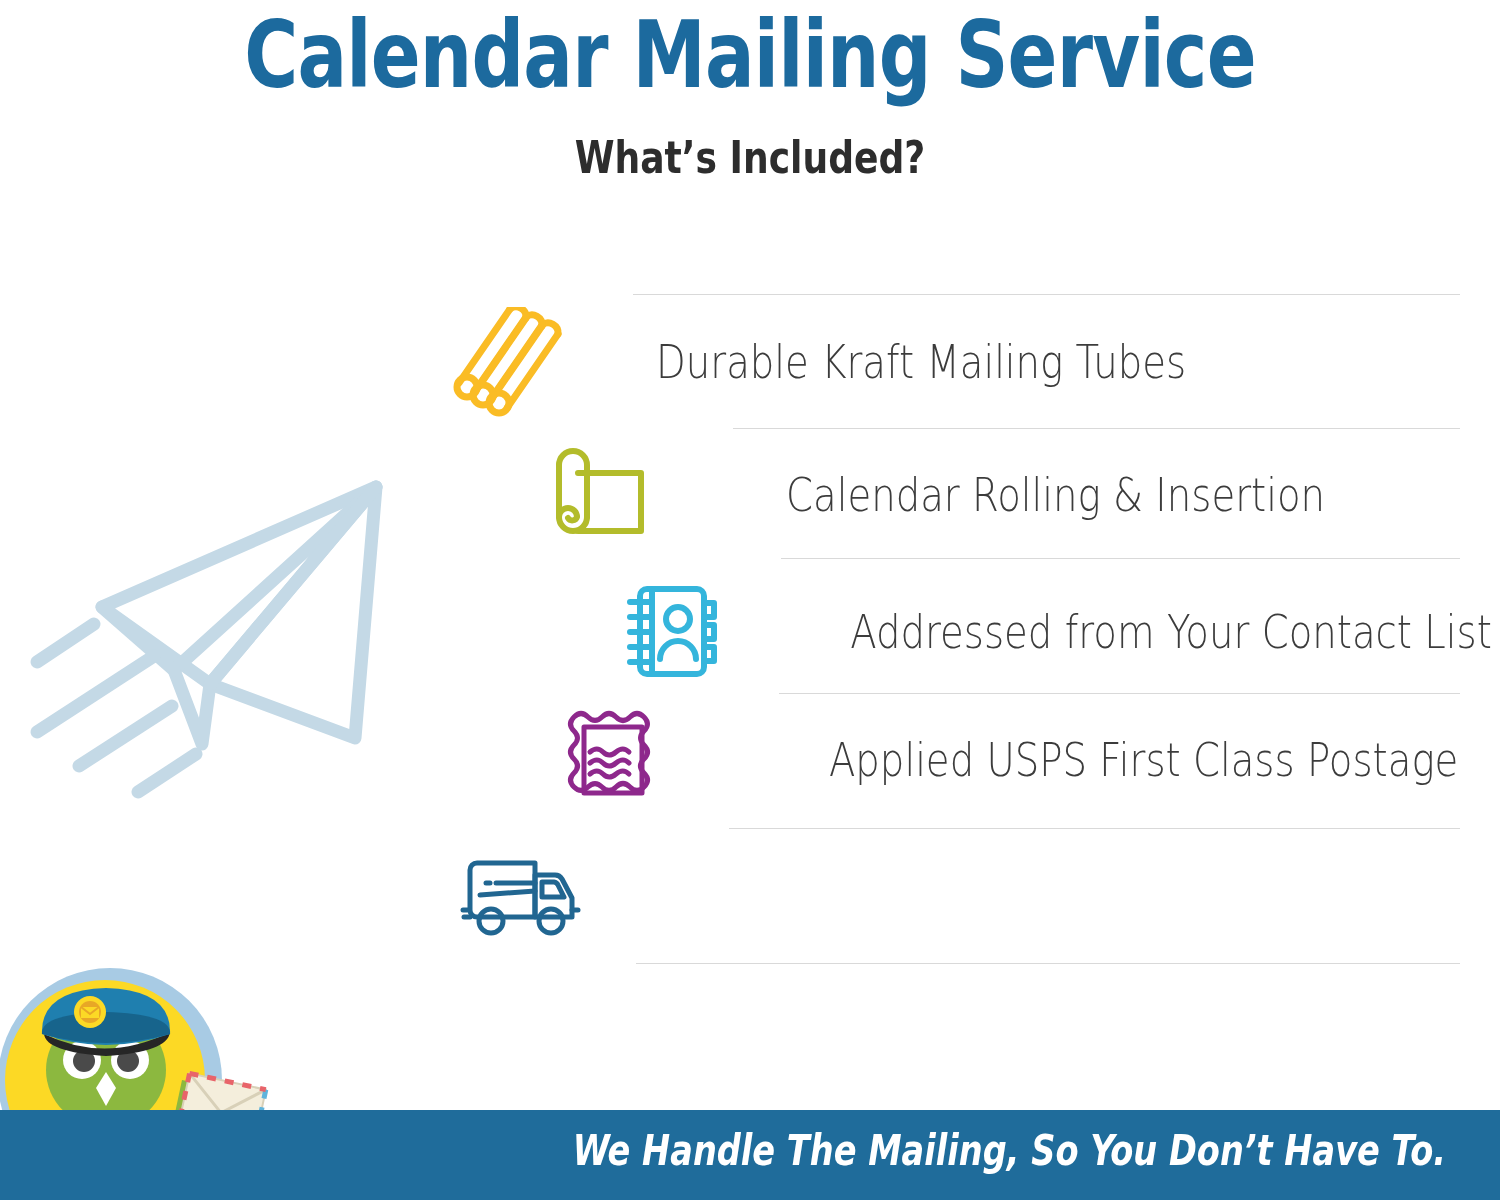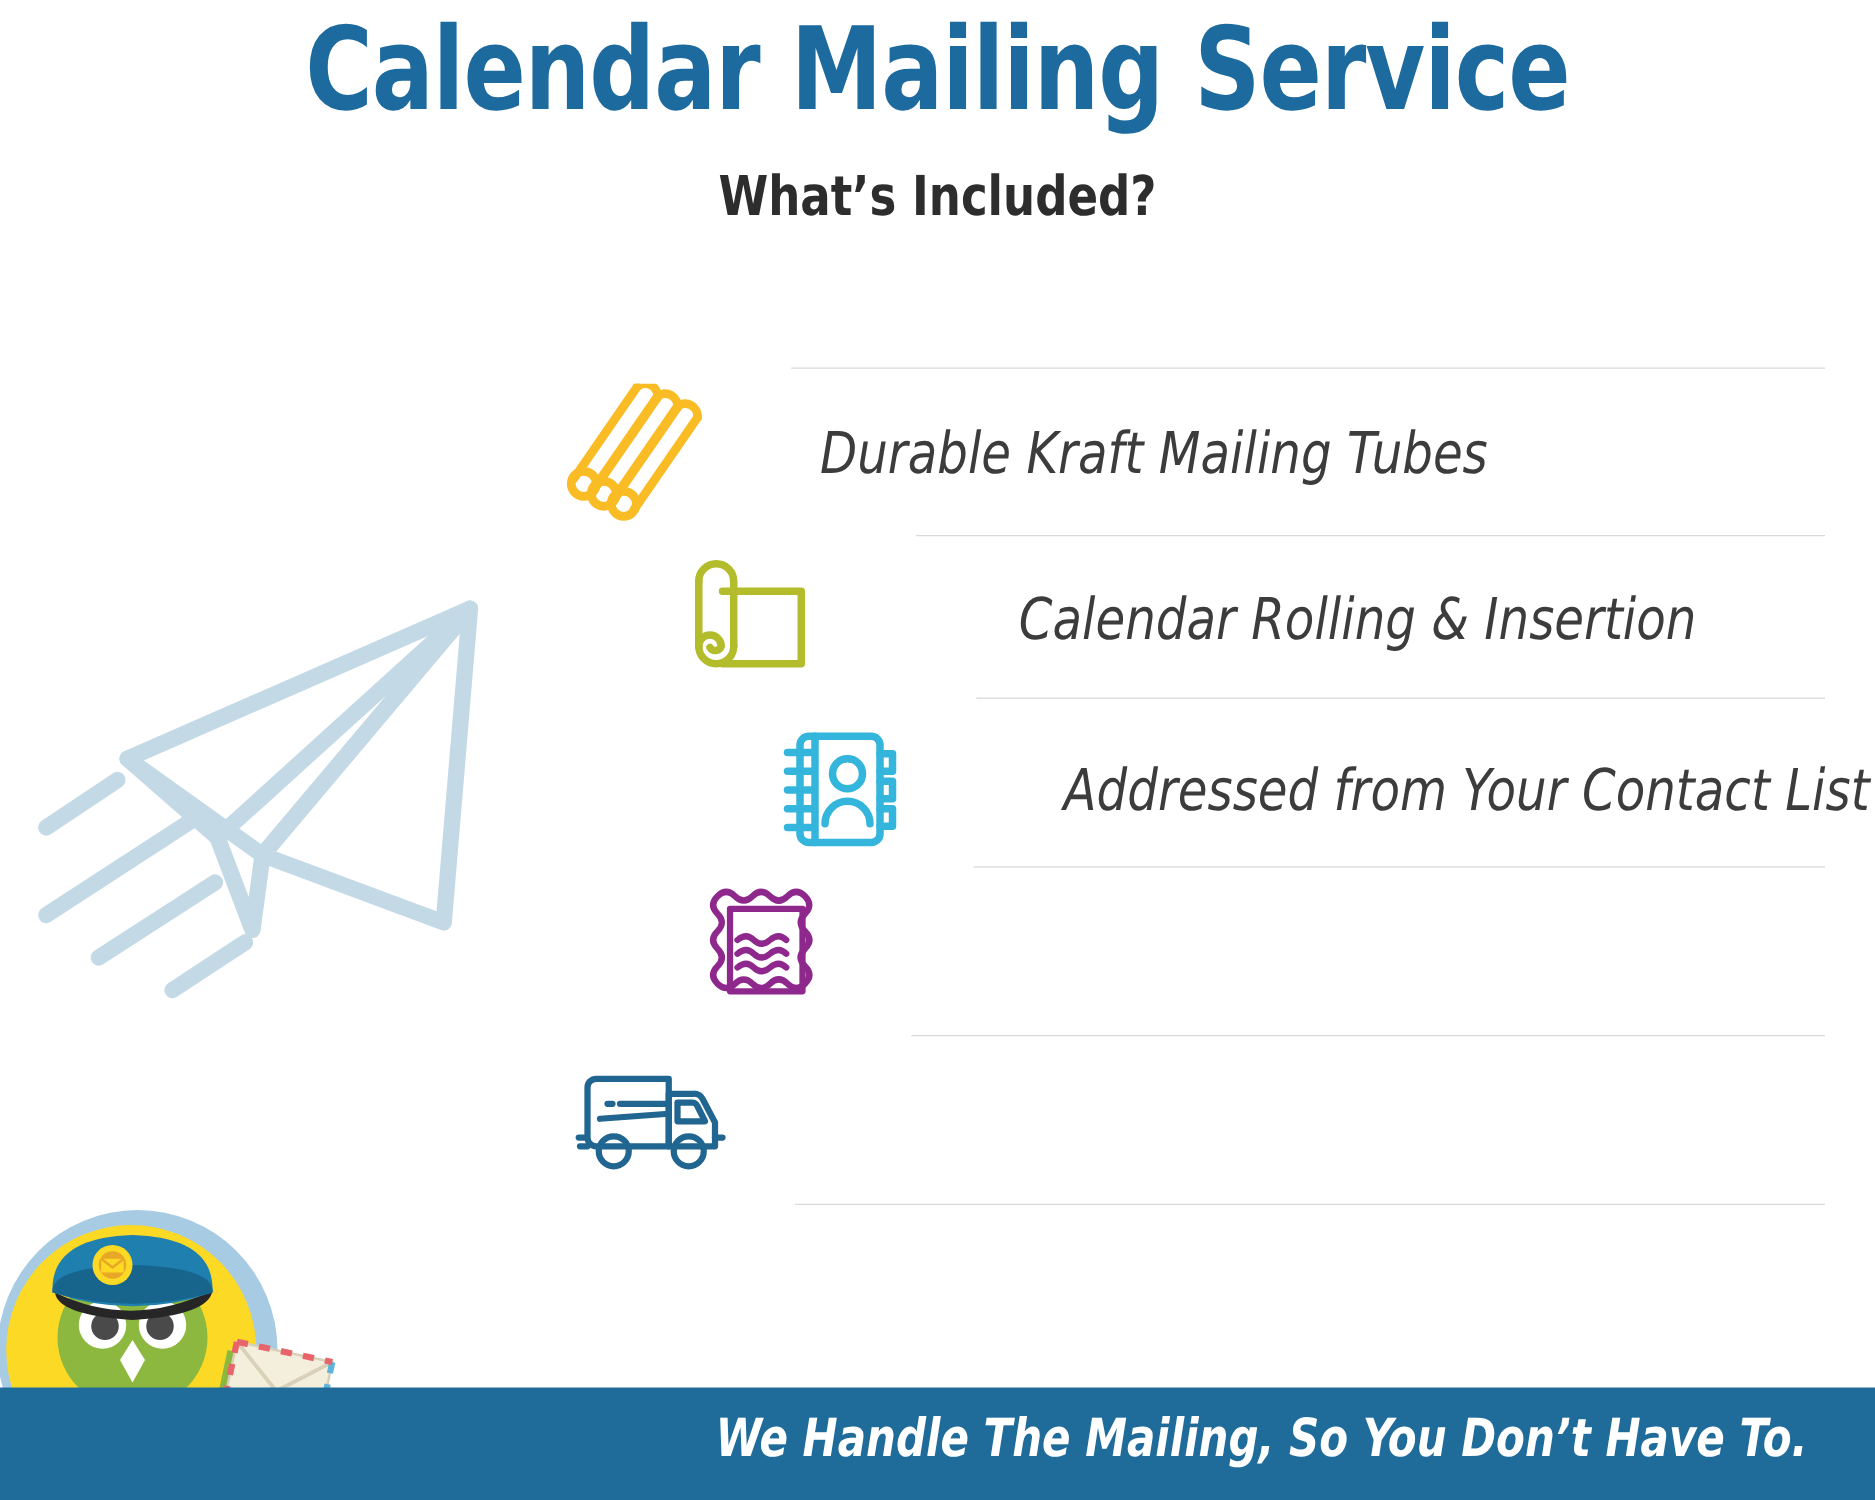--- a/index.html
+++ b/index.html
@@ -72,21 +72,20 @@
   .divider {
     position: absolute;
     height: 1px;
     background: #D9D9D9;
   }
   .row {
     position: absolute;
     height: 100px;
     display: flex;
     align-items: center;
-    font-style: italic;
   }
   .row-icon {
     flex: 0 0 auto;
     display: flex;
     align-items: center;
     justify-content: center;
   }
   .row-label {
     font-family: "DejaVu Sans", sans-serif;
     font-weight: 300;
@@ -207,21 +206,21 @@
           <g fill="none" stroke="#B3BC2B" stroke-width="6" stroke-linecap="round" stroke-linejoin="round">
 
             <path d="M 14 20 a 14 14 0 0 1 28 0 L 42 72"></path>
             <path d="M 14 20 L 14 72"></path>
             <path d="M 42 72 a 14 14 0 0 1 -28 0 a 9 9 0 0 1 18 0 a 5 5 0 0 1 -9 1"></path>
 
             <path d="M 33 28 L 96 28 L 96 86 L 33 86"></path>
           </g>
         </svg>
       </div>
-      <div style="flex:1 1 auto; display:flex; justify-content:flex-end; padding-left:88px;">
+      <div style="flex:1 1 auto; display:flex; justify-content:center; padding-left:88px;">
         <span class="row-label">Calendar Rolling &amp; Insertion</span>
       </div>
     </div>
 
     <div class="row row-3" style="left:618px; top:582px; width:842px;">
       <div class="row-icon" style="width:110px; height:110px;">
         <svg viewBox="0 0 110 110" width="110" height="110" aria-hidden="true">
           <g fill="none" stroke="#34B5DC" stroke-width="6" stroke-linecap="round" stroke-linejoin="round">
 
             <rect x="22" y="12" width="64" height="85" rx="7"></rect>
@@ -258,20 +257,23 @@
                      q -7 7 -14 0 q -7 -7 -14 0 q -7 7 -14 0 q -7 -7 -14 0 q -7 7 -14 0
                      q -7 -7 0 -14 q 7 -7 0 -14 q -7 -7 0 -14 q 7 -7 0 -14 q -7 -7 0 -14 Z"></path>
 
             <rect x="26" y="22" width="58" height="66"></rect>
 
             <path d="M 32 47 q 7 -6 13 0 q 6 6 13 0 q 7 -6 13 0"></path>
             <path d="M 32 58 q 7 -6 13 0 q 6 6 13 0 q 7 -6 13 0"></path>
             <path d="M 32 69 q 7 -6 13 0 q 6 6 13 0 q 7 -6 13 0"></path>
           </g>
         </svg>
+      </div>
+      <div style="flex:1 1 auto; display:flex; justify-content:flex-end; padding-right:2px;">
+        <span class="row-label">Applied USPS First Class Postage</span>
       </div>
     </div>
 
     <div class="row row-5" style="left:452px; top:845px; width:1008px;">
       <div class="row-icon" style="width:130px; height:95px;">
         <svg viewBox="0 0 130 95" width="130" height="95" aria-hidden="true">
           <g fill="none" stroke="#216691" stroke-width="5" stroke-linecap="round" stroke-linejoin="round">
 
             <path d="M 18 22 a 7 7 0 0 1 7 -7 L 83 15 L 83 69 L 25 69 a 7 7 0 0 1 -7 -7 Z"></path>
 

